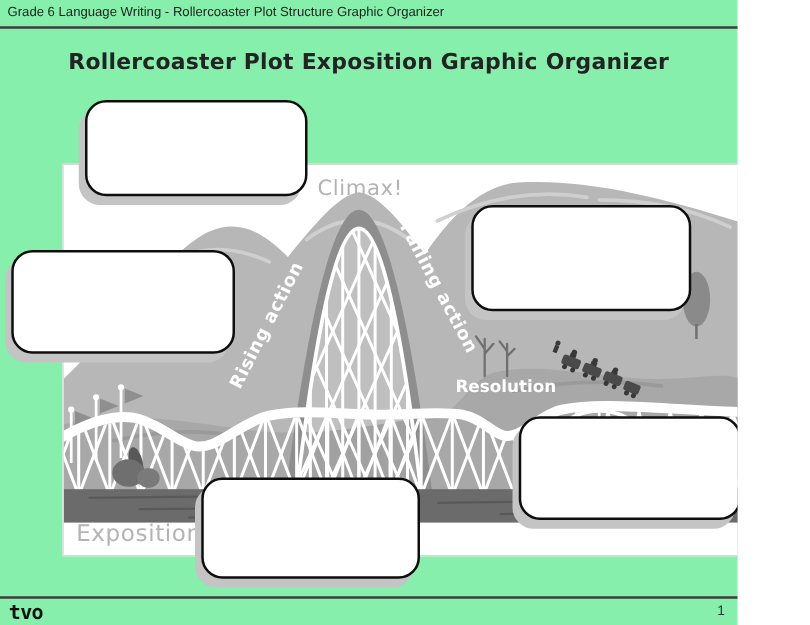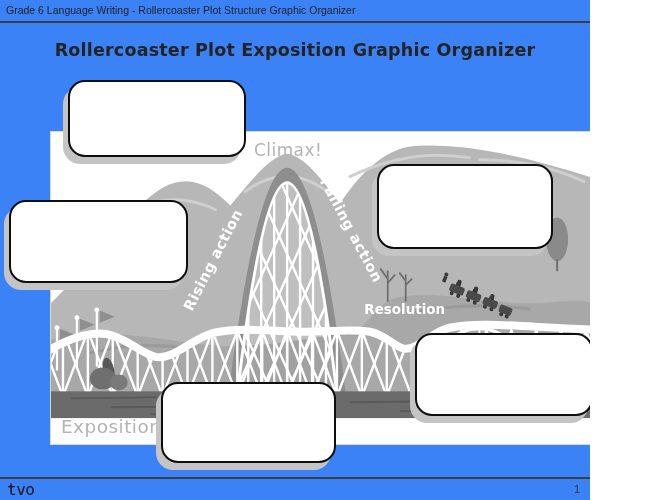--- a/index.html
+++ b/index.html
@@ -1,34 +1,34 @@
 <!DOCTYPE html>
 <html><head>
 <meta charset="utf-8">
 <style>
   html,body{margin:0;padding:0;background:#fff;}
-  #page{position:relative;width:590px;height:500px;background:#3b82f6;overflow:hidden;
+  #page{position:relative;width:590px;height:500px;background:#86efac;overflow:hidden;
         font-family:"Liberation Sans",sans-serif;}
   .hdr-text{position:absolute;left:6px;top:4px;font-size:10.5px;color:#1f1f1f;}
   .hdr-rule{position:absolute;left:0;top:21px;width:648px;height:2px;background:#3d3d3d;}
   .title{position:absolute;left:0;right:0;top:40px;text-align:center;font-size:17.5px;
          font-weight:bold;color:#232323;font-family:"DejaVu Sans",sans-serif;letter-spacing:.2px;}
   .frame{position:absolute;left:50px;top:131px;width:543px;height:314px;
          border:1px solid #d9d9d9;box-sizing:border-box;background:#fff;}
   .frame svg{display:block;width:541px;height:312px;}
   .abox{position:absolute;background:#fff;border:2.6px solid #0e0e0e;border-radius:17px;
         box-shadow:-5px 7px 0 0 #c4c4c4;box-sizing:border-box;}
   #box1{left:68px;top:80px;width:178px;height:77px;}
   #box2{left:9px;top:200px;width:179px;height:83px;}
   #box3{left:377px;top:164px;width:176px;height:85px;}
   #box4{left:415px;top:333px;width:178px;height:83px;}
   #box5{left:161px;top:382px;width:175px;height:81px;}
   .ftr-rule{position:absolute;left:0;top:477px;width:648px;height:1.5px;background:#3d3d3d;}
   .ftr-logo{position:absolute;left:7px;top:480px;font-family:"DejaVu Sans Mono",monospace;
-            font-weight:normal;font-size:16px;letter-spacing:-.5px;color:#111;}
+            font-weight:bold;font-size:16px;letter-spacing:-.5px;color:#111;}
   .ftr-page{position:absolute;right:10px;top:483px;font-size:11px;color:#333;}
   .svglabel{font-family:"DejaVu Sans",sans-serif;}
   #arch-lattice line,#track-lattice line{stroke:#fff;stroke-width:2.4;stroke-linecap:round;}
   .whiteline{stroke:#fff;fill:none;}
 </style>
 </head>
 <body>
 
 <div id="page">
 

